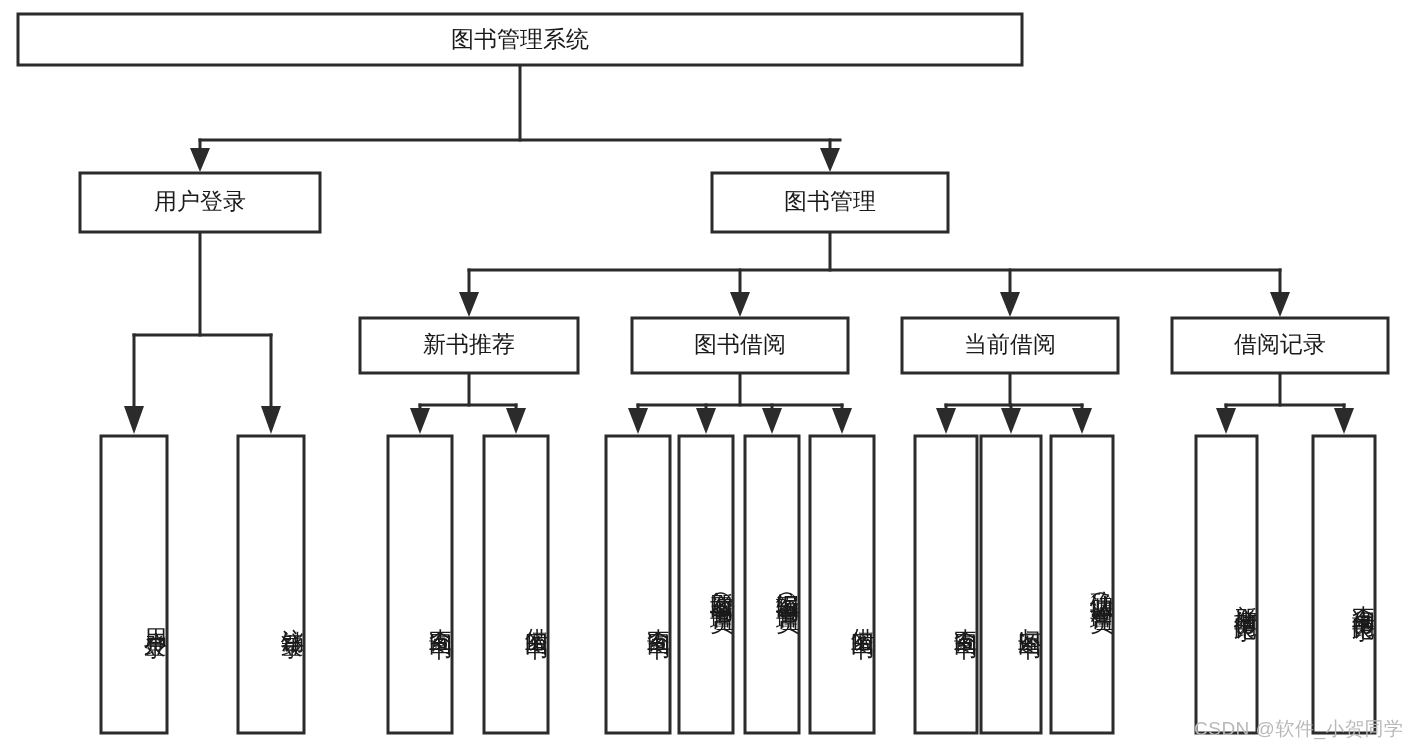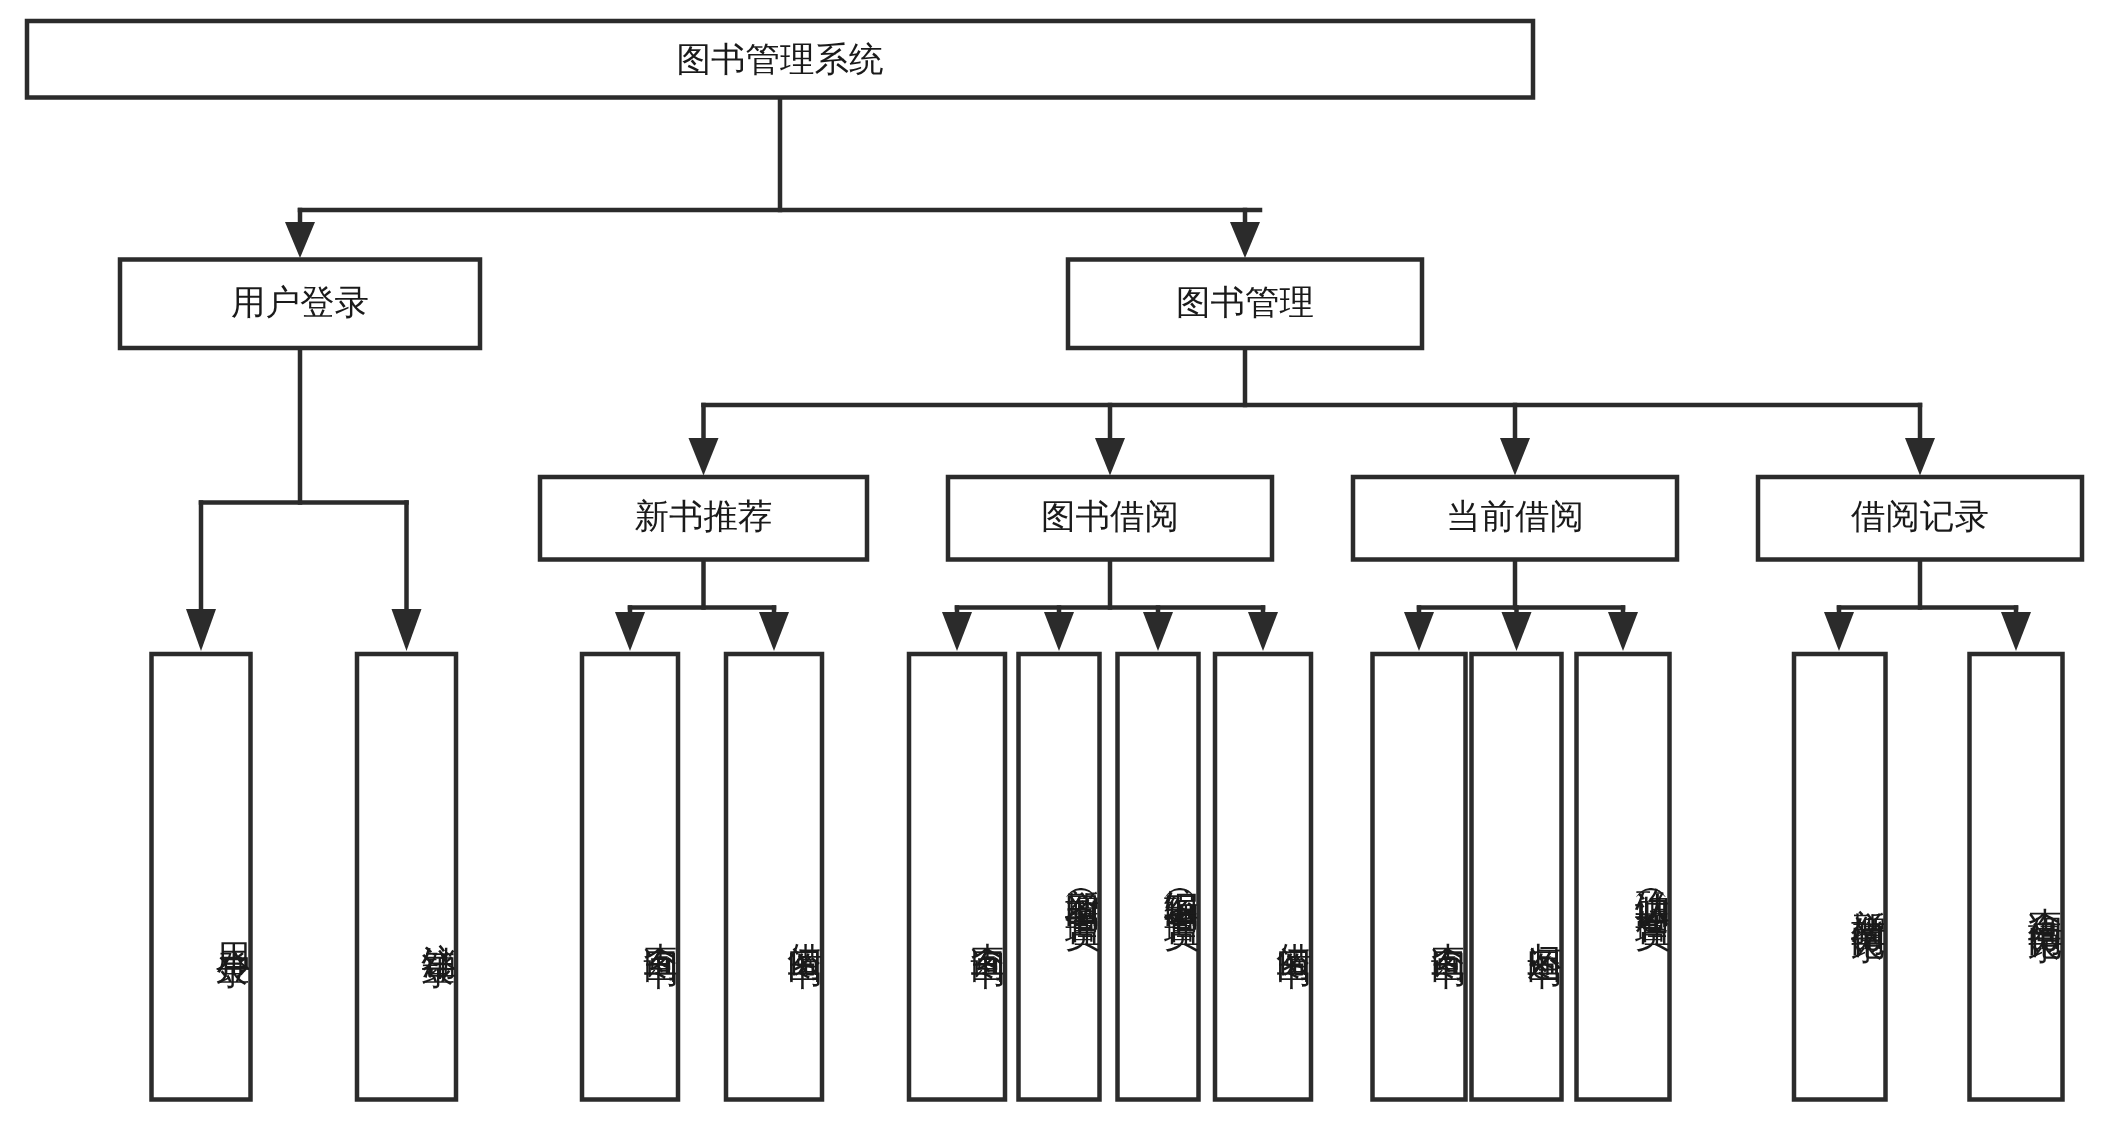--- a/index.html
+++ b/index.html
@@ -207,14 +207,15 @@
   <div class="node-label-v" style="left:606px; top:506px;  width:64px; height:220px;">查询图书</div>
   <div class="node-label-v" style="left:679px; top:444px;  width:54px; height:285px;">新增图书（管理员）</div>
   <div class="node-label-v" style="left:745px; top:444px;  width:54px; height:285px;">编辑图书（管理员）</div>
   <div class="node-label-v" style="left:810px; top:506px;  width:64px; height:220px;">借阅图书</div>
   <div class="node-label-v" style="left:915px; top:506px;  width:62px; height:220px;">查询图书</div>
   <div class="node-label-v" style="left:981px; top:506px;  width:60px; height:220px;">归还图书</div>
   <div class="node-label-v" style="left:1051px; top:444px; width:62px; height:285px;">确认归还（管理员）</div>
   <div class="node-label-v" style="left:1196px; top:466px; width:61px; height:260px;">新增借阅记录</div>
   <div class="node-label-v" style="left:1313px; top:466px; width:62px; height:260px;">查询借阅记录</div>
 
+  <div class="watermark" style="left:1194px; top:716px;">CSDN @软件_小贺同学</div>
 
 </div>
 
 </body></html>

